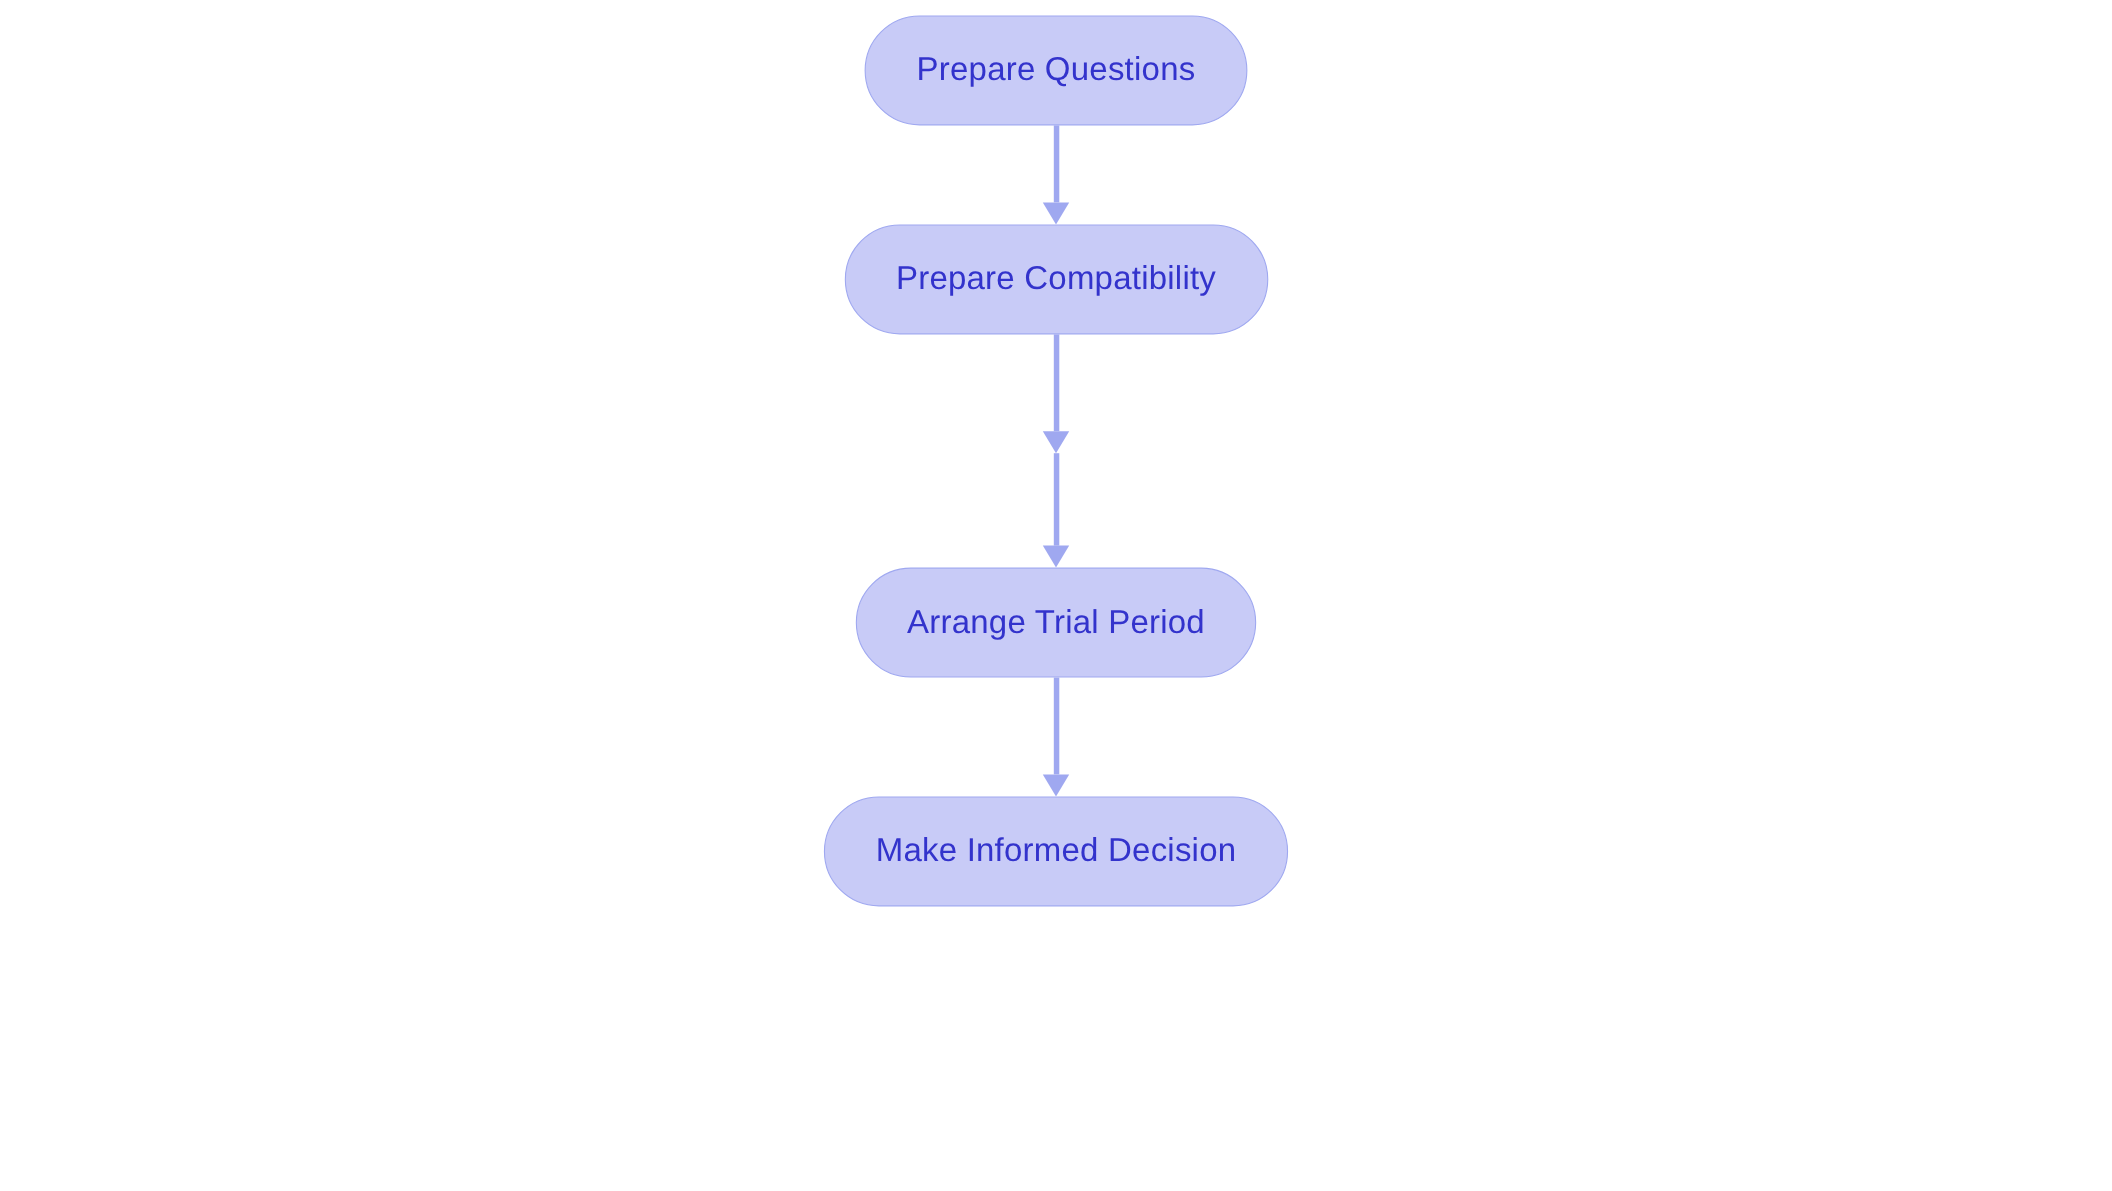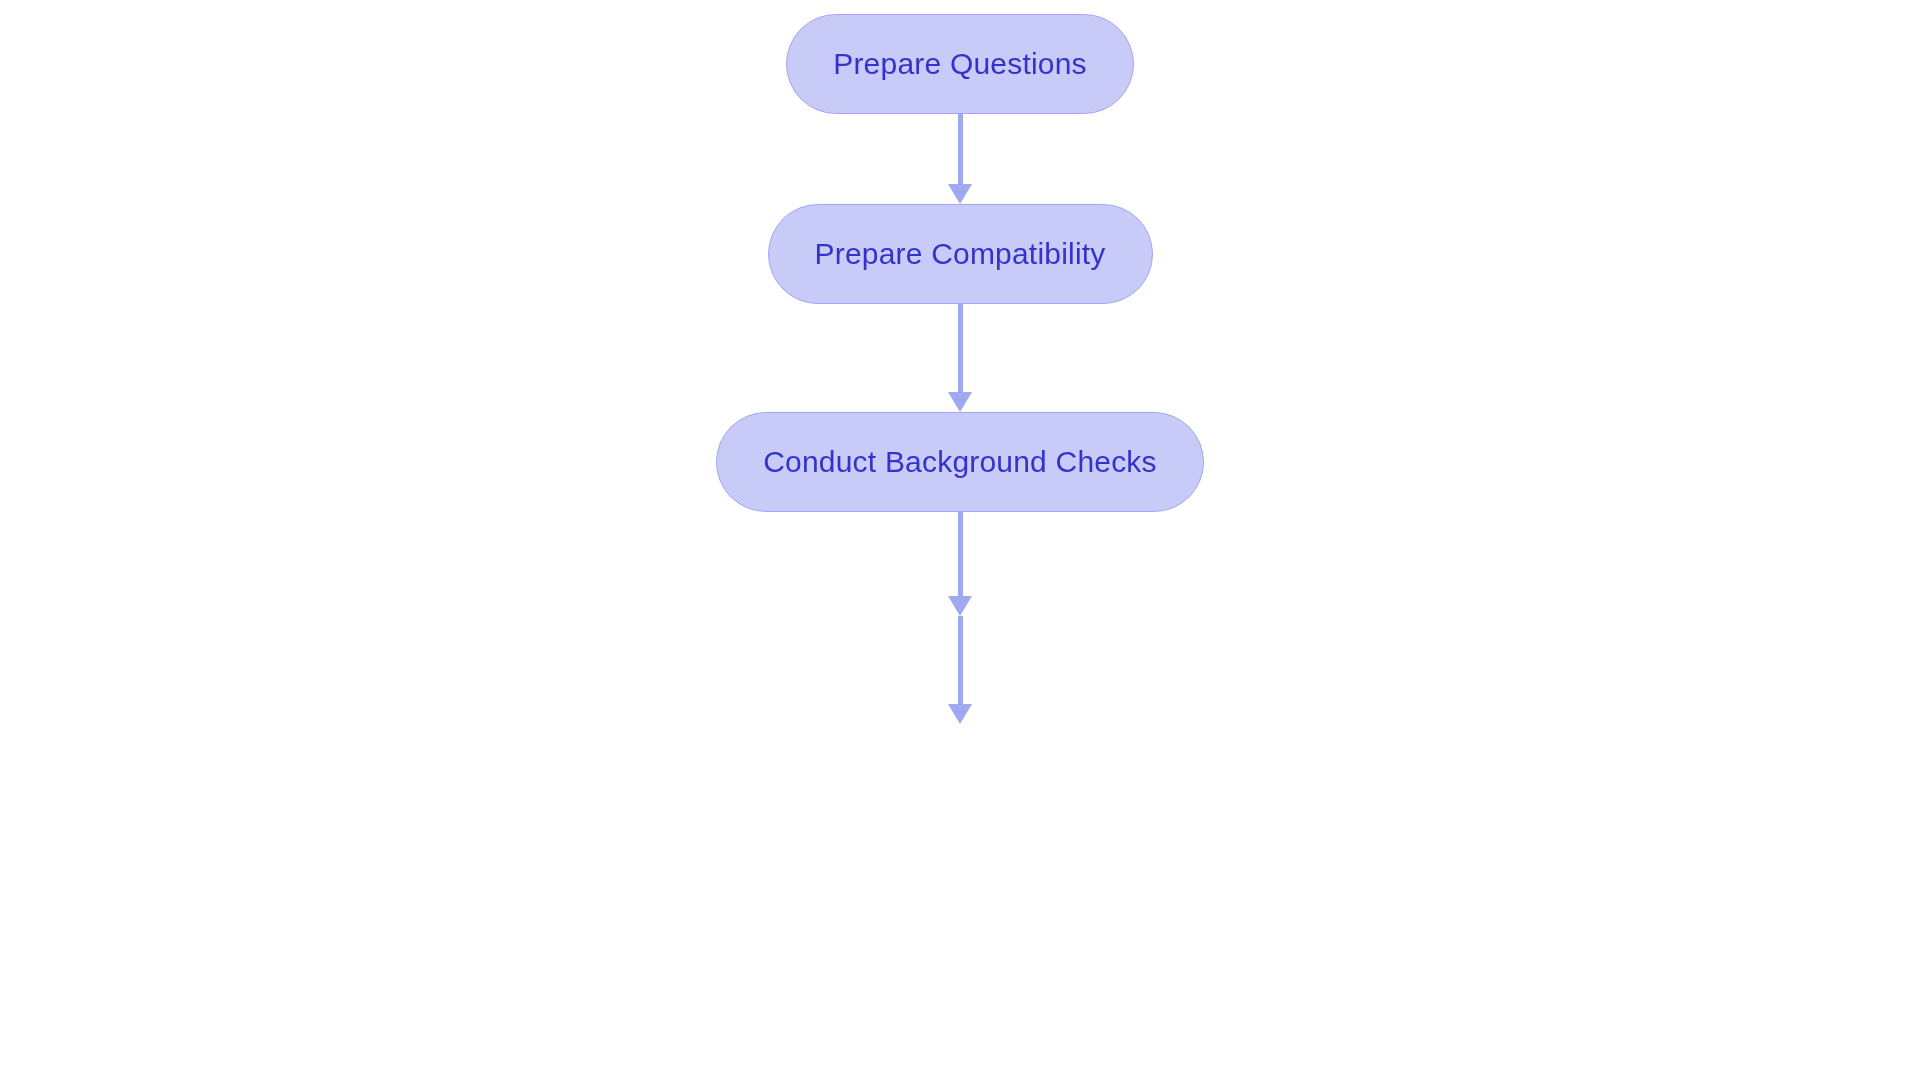--- a/index.html
+++ b/index.html
@@ -108,30 +108,33 @@
 
     <div class="node">
       <span class="node-label">Prepare Compatibility</span>
     </div>
 
     <div class="connector gap-2">
       <div class="connector-line"></div>
       <div class="connector-head"></div>
     </div>
 
-    <div class="node">
-      <span class="node-label">Conduct Background Checks</span>
-    </div>
 
     <div class="connector gap-3">
       <div class="connector-line"></div>
       <div class="connector-head"></div>
     </div>
 
+    <div class="node">
+      <span class="node-label">Arrange Trial Period</span>
+    </div>
 
     <div class="connector gap-4">
       <div class="connector-line"></div>
       <div class="connector-head"></div>
     </div>
 
+    <div class="node">
+      <span class="node-label">Make Informed Decision</span>
+    </div>
 
   </div>
 </div>
 
 </body></html>

